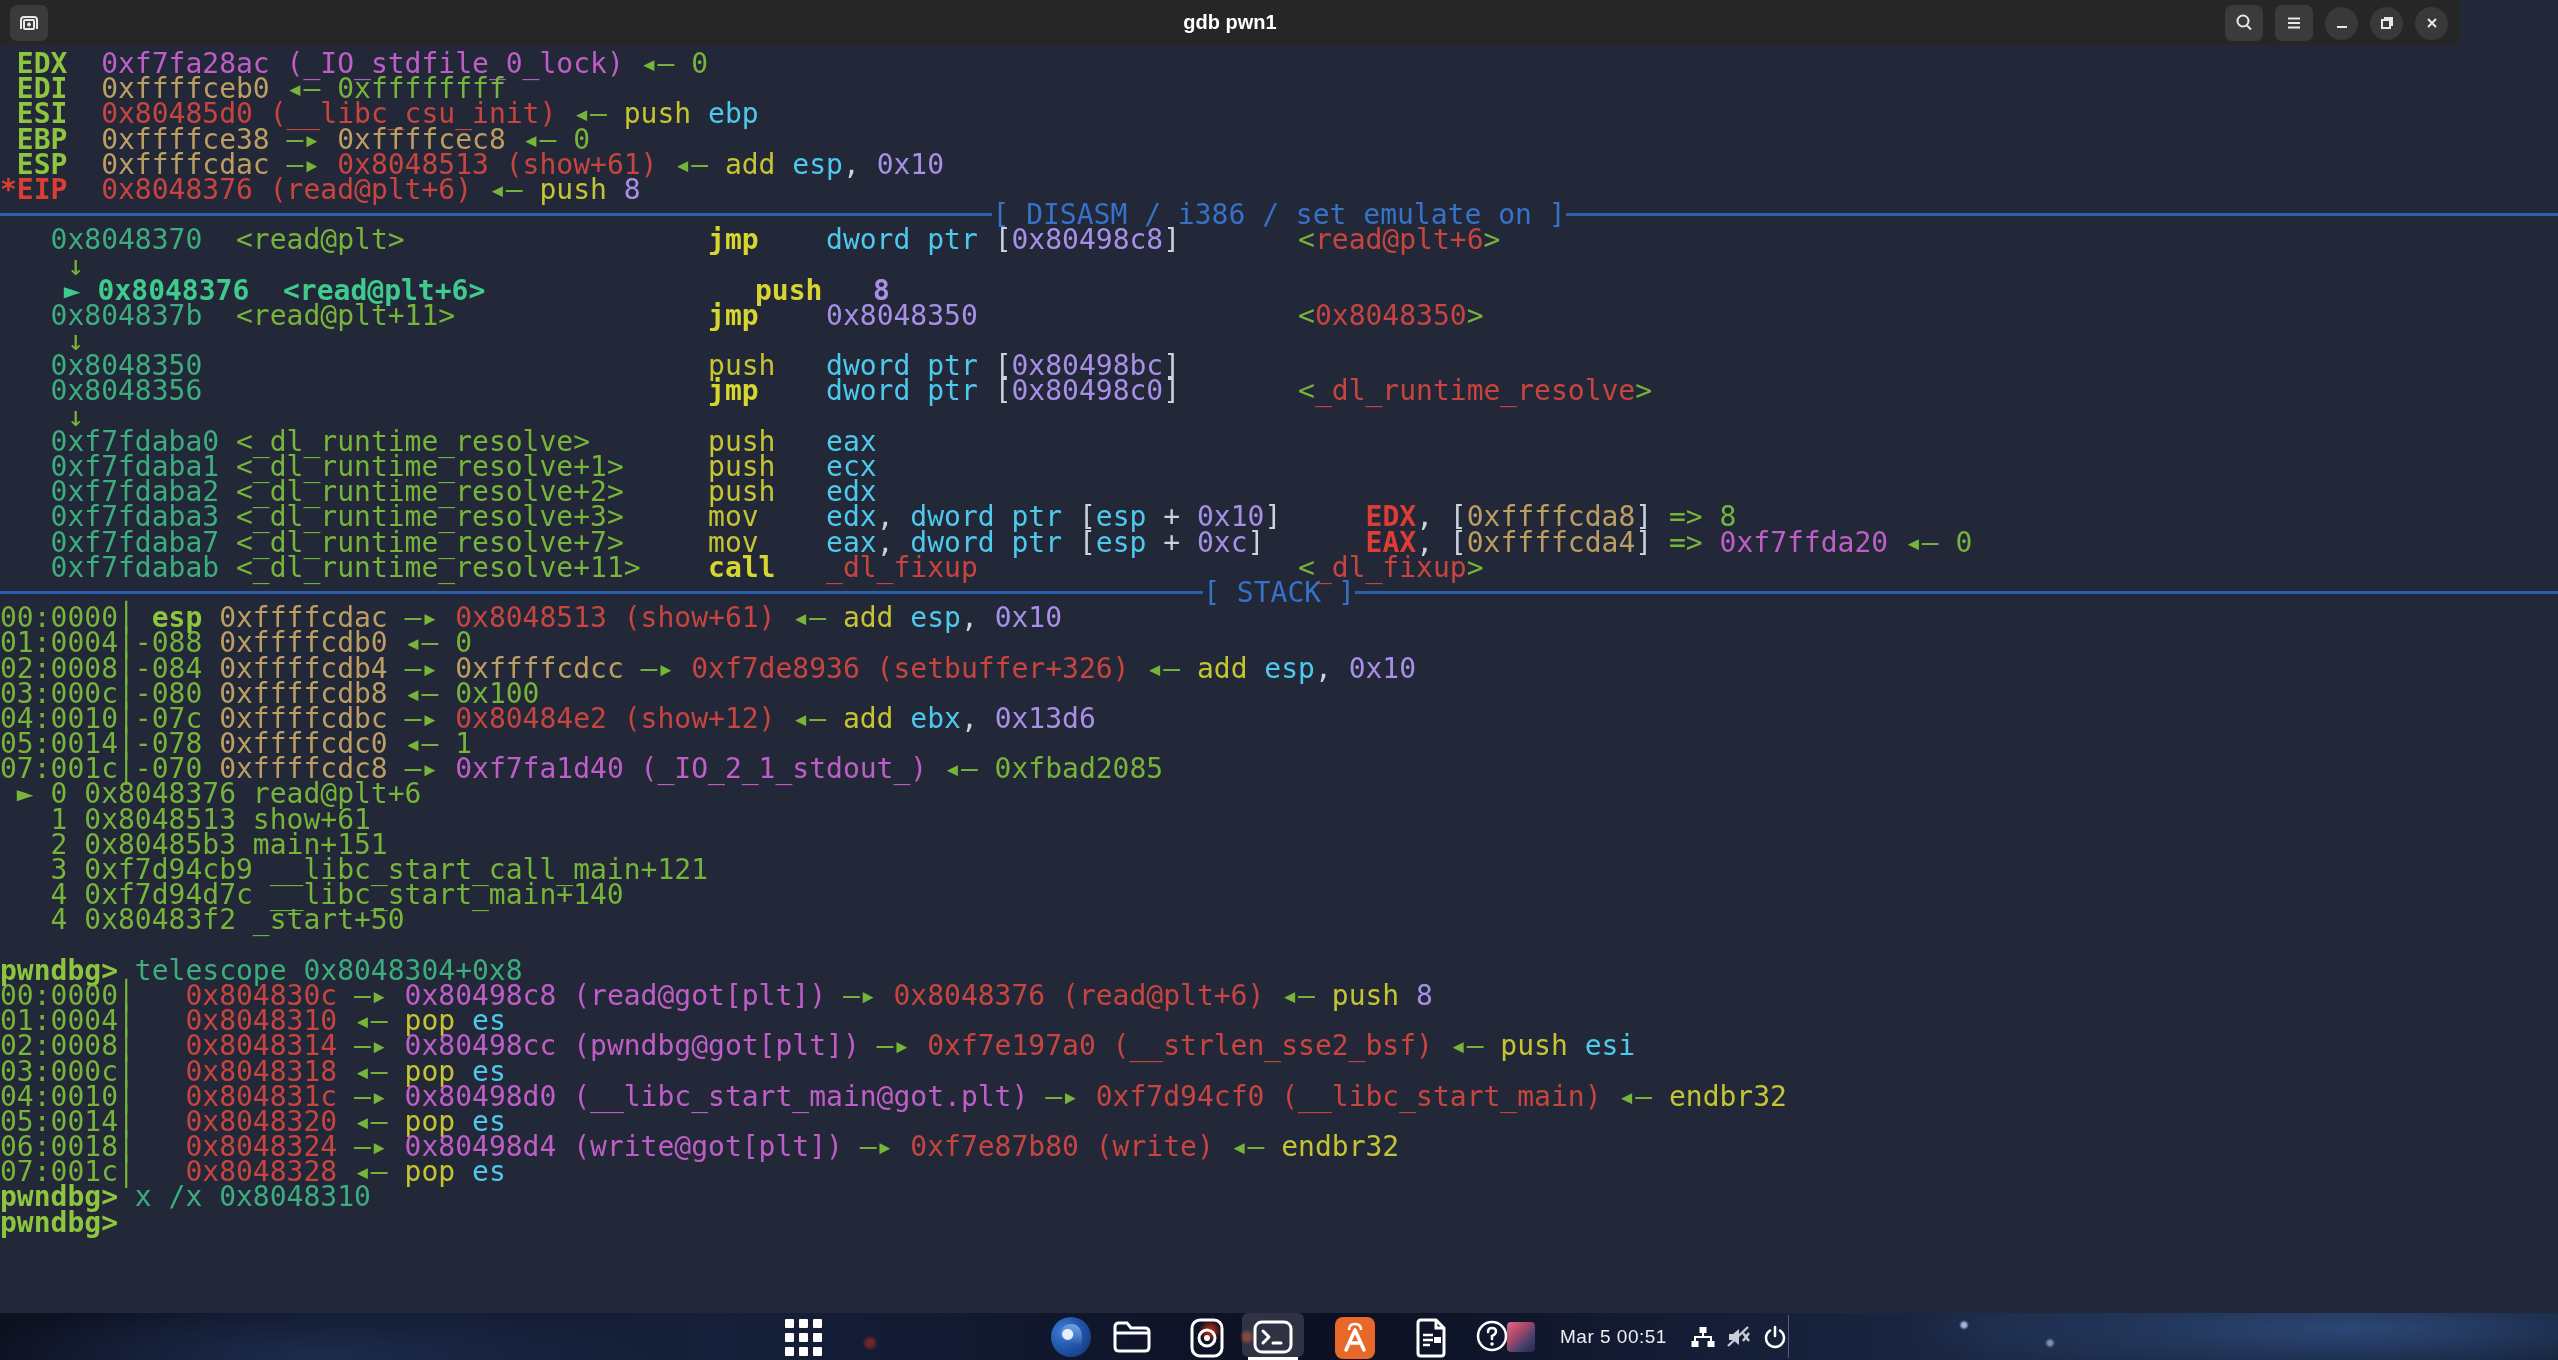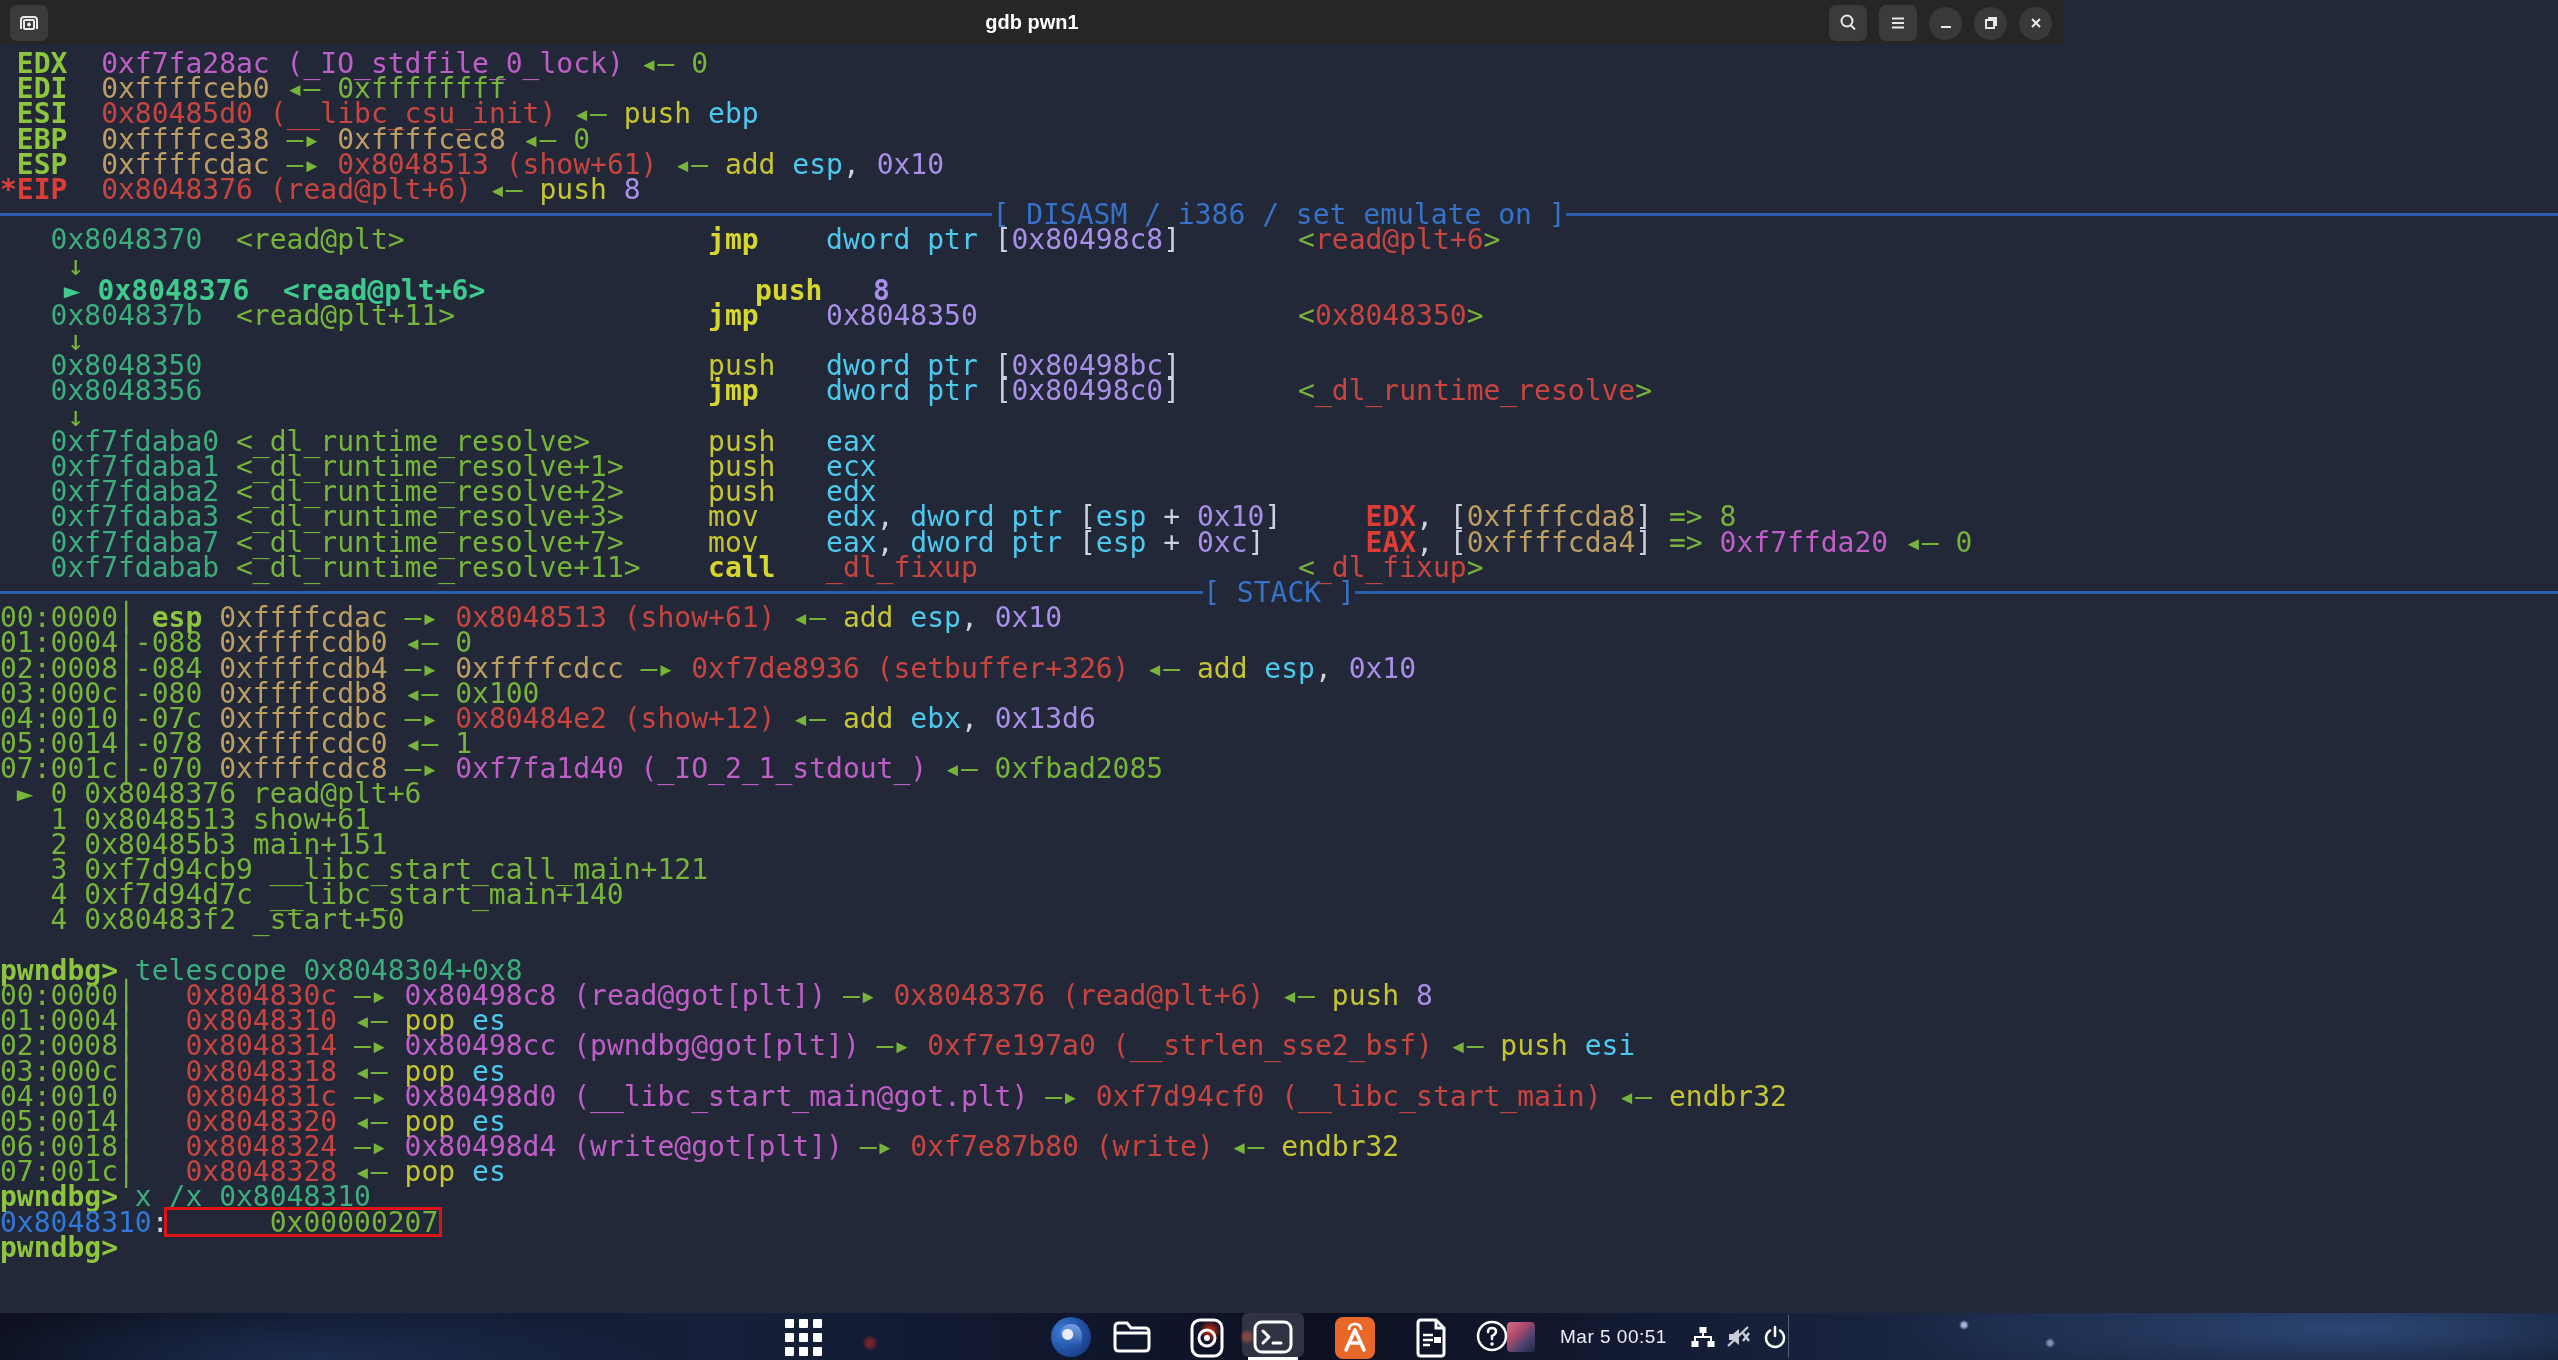--- a/index.html
+++ b/index.html
@@ -1,20 +1,20 @@
 <!DOCTYPE html>
 <html><head>
 <meta charset="utf-8">
 <style>
   * { margin:0; padding:0; box-sizing:border-box; }
   html,body { width:2558px; height:1360px; overflow:hidden; background:#232838; }
   body { font-family:"DejaVu Sans Mono", monospace; }
 
   
-  .titlebar { position:absolute; left:0; top:0; width:2064px; height:45px;
+  .titlebar { position:absolute; left:0; top:0; width:2460px; height:45px;
     background:#262627; display:flex; align-items:center; }
   .tb-btn { width:38px; height:36px; background:#3b3b3c; border-radius:7px;
     display:flex; align-items:center; justify-content:center; }
   .tb-circle { width:33px; height:33px; background:#39393a; border-radius:50%;
     display:flex; align-items:center; justify-content:center; }
   .newtab-btn { position:absolute; left:10px; top:5px; }
   .win-title { position:absolute; left:0; right:0; text-align:center; top:11px;
     color:#ffffff; font-family:"Liberation Sans", sans-serif; font-weight:bold; font-size:20px; }
   .ctrl-group { position:absolute; right:12px; top:5px; display:flex; gap:12px; align-items:center; }
   .icon-stroke { stroke:#e8e8e8; fill:none; stroke-width:2; }
@@ -160,21 +160,20 @@
     <div class="tline"><span class="c-pr">pwndbg&gt; </span><span class="c-tl">telescope 0x8048304+0x8</span></div>
     <div class="tline"><span class="c-g">00:0000│</span><span class="c-r">   0x804830c </span><span class="c-g">—▸ </span><span class="c-p">0x80498c8 (read@got[plt]) </span><span class="c-g">—▸ </span><span class="c-r">0x8048376 (read@plt+6) </span><span class="c-g">◂— </span><span class="c-y">push </span><span class="c-v">8</span></div>
     <div class="tline"><span class="c-g">01:0004│</span><span class="c-r">   0x8048310 </span><span class="c-g">◂— </span><span class="c-y">pop </span><span class="c-c">es</span></div>
     <div class="tline"><span class="c-g">02:0008│</span><span class="c-r">   0x8048314 </span><span class="c-g">—▸ </span><span class="c-p">0x80498cc (pwndbg@got[plt]) </span><span class="c-g">—▸ </span><span class="c-r">0xf7e197a0 (__strlen_sse2_bsf) </span><span class="c-g">◂— </span><span class="c-y">push </span><span class="c-c">esi</span></div>
     <div class="tline"><span class="c-g">03:000c│</span><span class="c-r">   0x8048318 </span><span class="c-g">◂— </span><span class="c-y">pop </span><span class="c-c">es</span></div>
     <div class="tline"><span class="c-g">04:0010│</span><span class="c-r">   0x804831c </span><span class="c-g">—▸ </span><span class="c-p">0x80498d0 (__libc_start_main@got.plt) </span><span class="c-g">—▸ </span><span class="c-r">0xf7d94cf0 (__libc_start_main) </span><span class="c-g">◂— </span><span class="c-y">endbr32</span></div>
     <div class="tline"><span class="c-g">05:0014│</span><span class="c-r">   0x8048320 </span><span class="c-g">◂— </span><span class="c-y">pop </span><span class="c-c">es</span></div>
     <div class="tline"><span class="c-g">06:0018│</span><span class="c-r">   0x8048324 </span><span class="c-g">—▸ </span><span class="c-p">0x80498d4 (write@got[plt]) </span><span class="c-g">—▸ </span><span class="c-r">0xf7e87b80 (write) </span><span class="c-g">◂— </span><span class="c-y">endbr32</span></div>
     <div class="tline"><span class="c-g">07:001c│</span><span class="c-r">   0x8048328 </span><span class="c-g">◂— </span><span class="c-y">pop </span><span class="c-c">es</span></div>
     <div class="tline"><span class="c-pr">pwndbg&gt; </span><span class="c-tl">x /x 0x8048310</span></div>
-    <div class="tline" style="position: relative;"><span class="c-bl">0x8048310</span><span class="c-w">:      </span><span class="c-g">0x00000207</span><div class="redbox" style="left: 164px; width: 278px;"></div></div>
     <div class="tline"><span class="c-pr">pwndbg&gt; </span></div>
   </div>
 
 <div class="panel">
   <div class="active-tile"></div>
   <div class="active-underline"></div>
 
   <div class="dock-item" style="left:783px; width:40px; height:40px;">
     <div class="grid9">
       <span></span>

